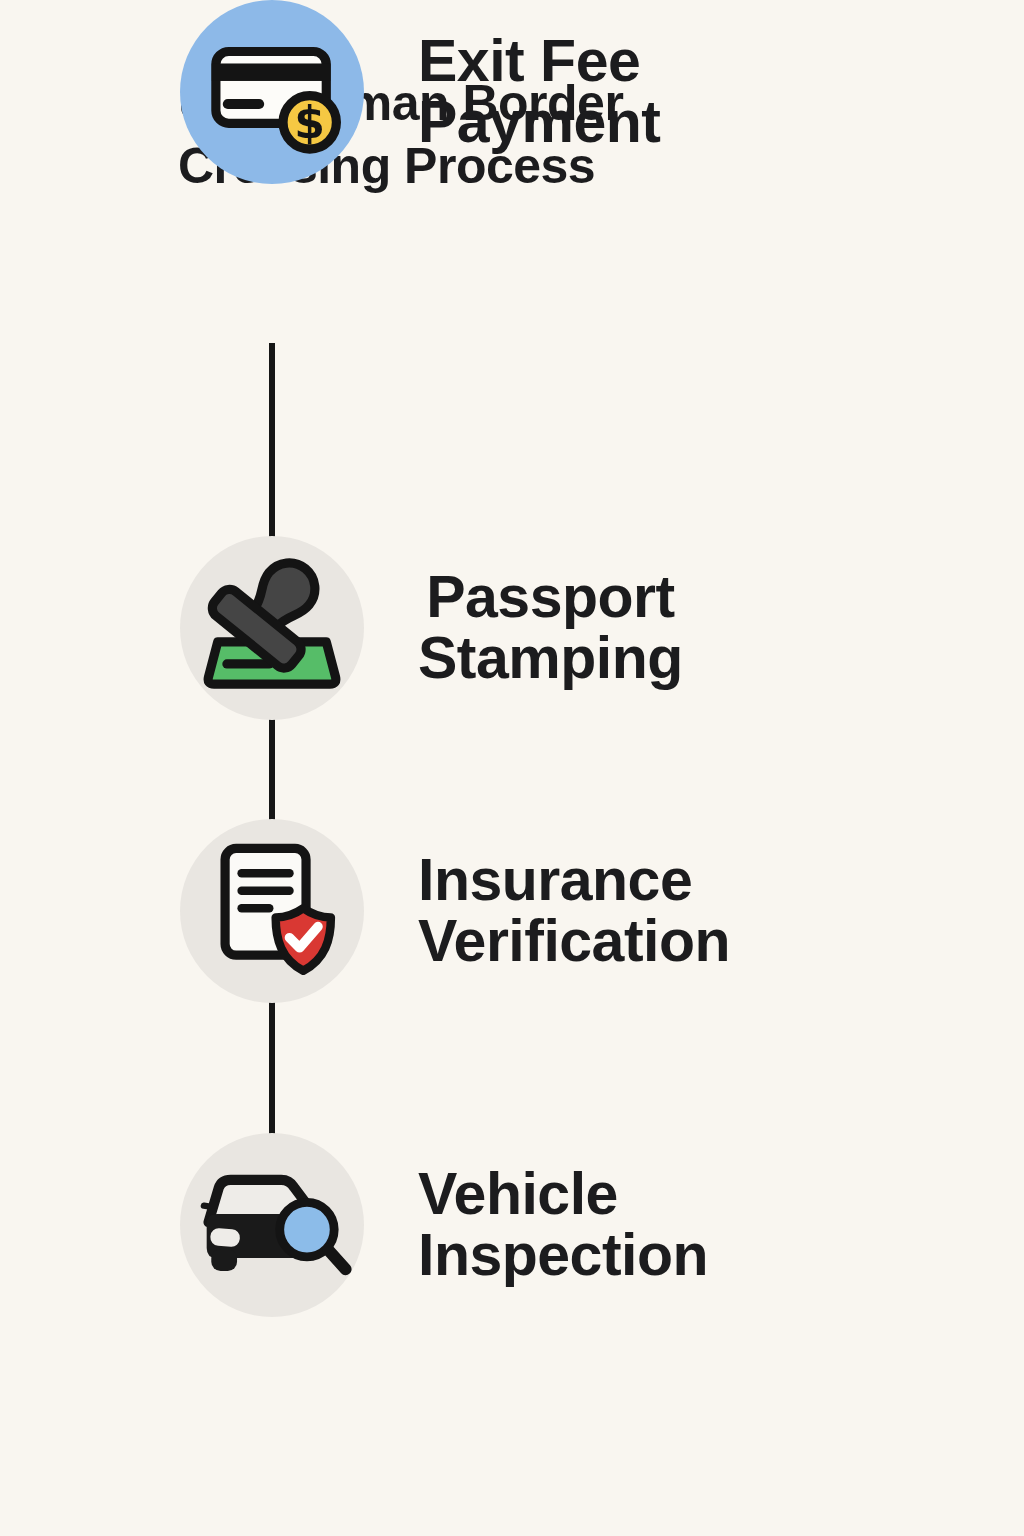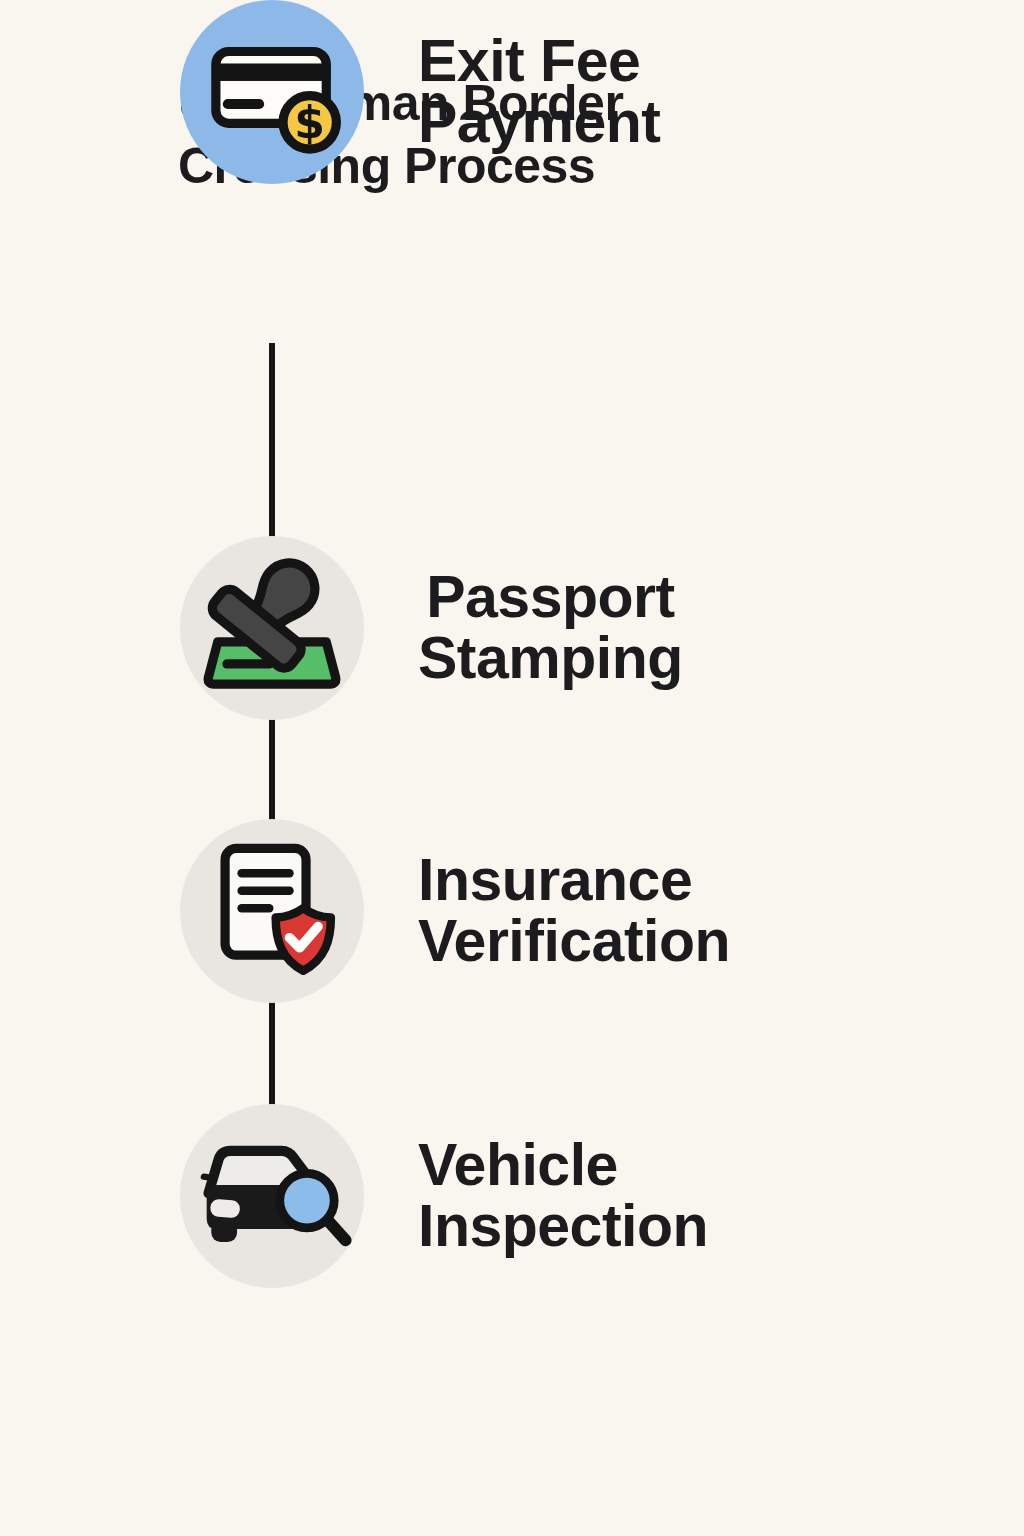--- a/index.html
+++ b/index.html
@@ -39,21 +39,21 @@
     position: absolute;
     left: 180px;
     width: 800px;
     height: 184px;
     display: flex;
     align-items: center;
     z-index: 2;
   }
   .step-row--2 { top: 536px; text-align: center; }
   .step-row--3 { top: 819px; }
-  .step-row--4 { top: 1104px; }
+  .step-row--4 { top: 1133px; }
   .step-circle {
     width: 184px;
     height: 184px;
     border-radius: 50%;
     flex: 0 0 184px;
     background: #e9e6e1;
     display: flex;
     align-items: center;
     justify-content: center;
   }

